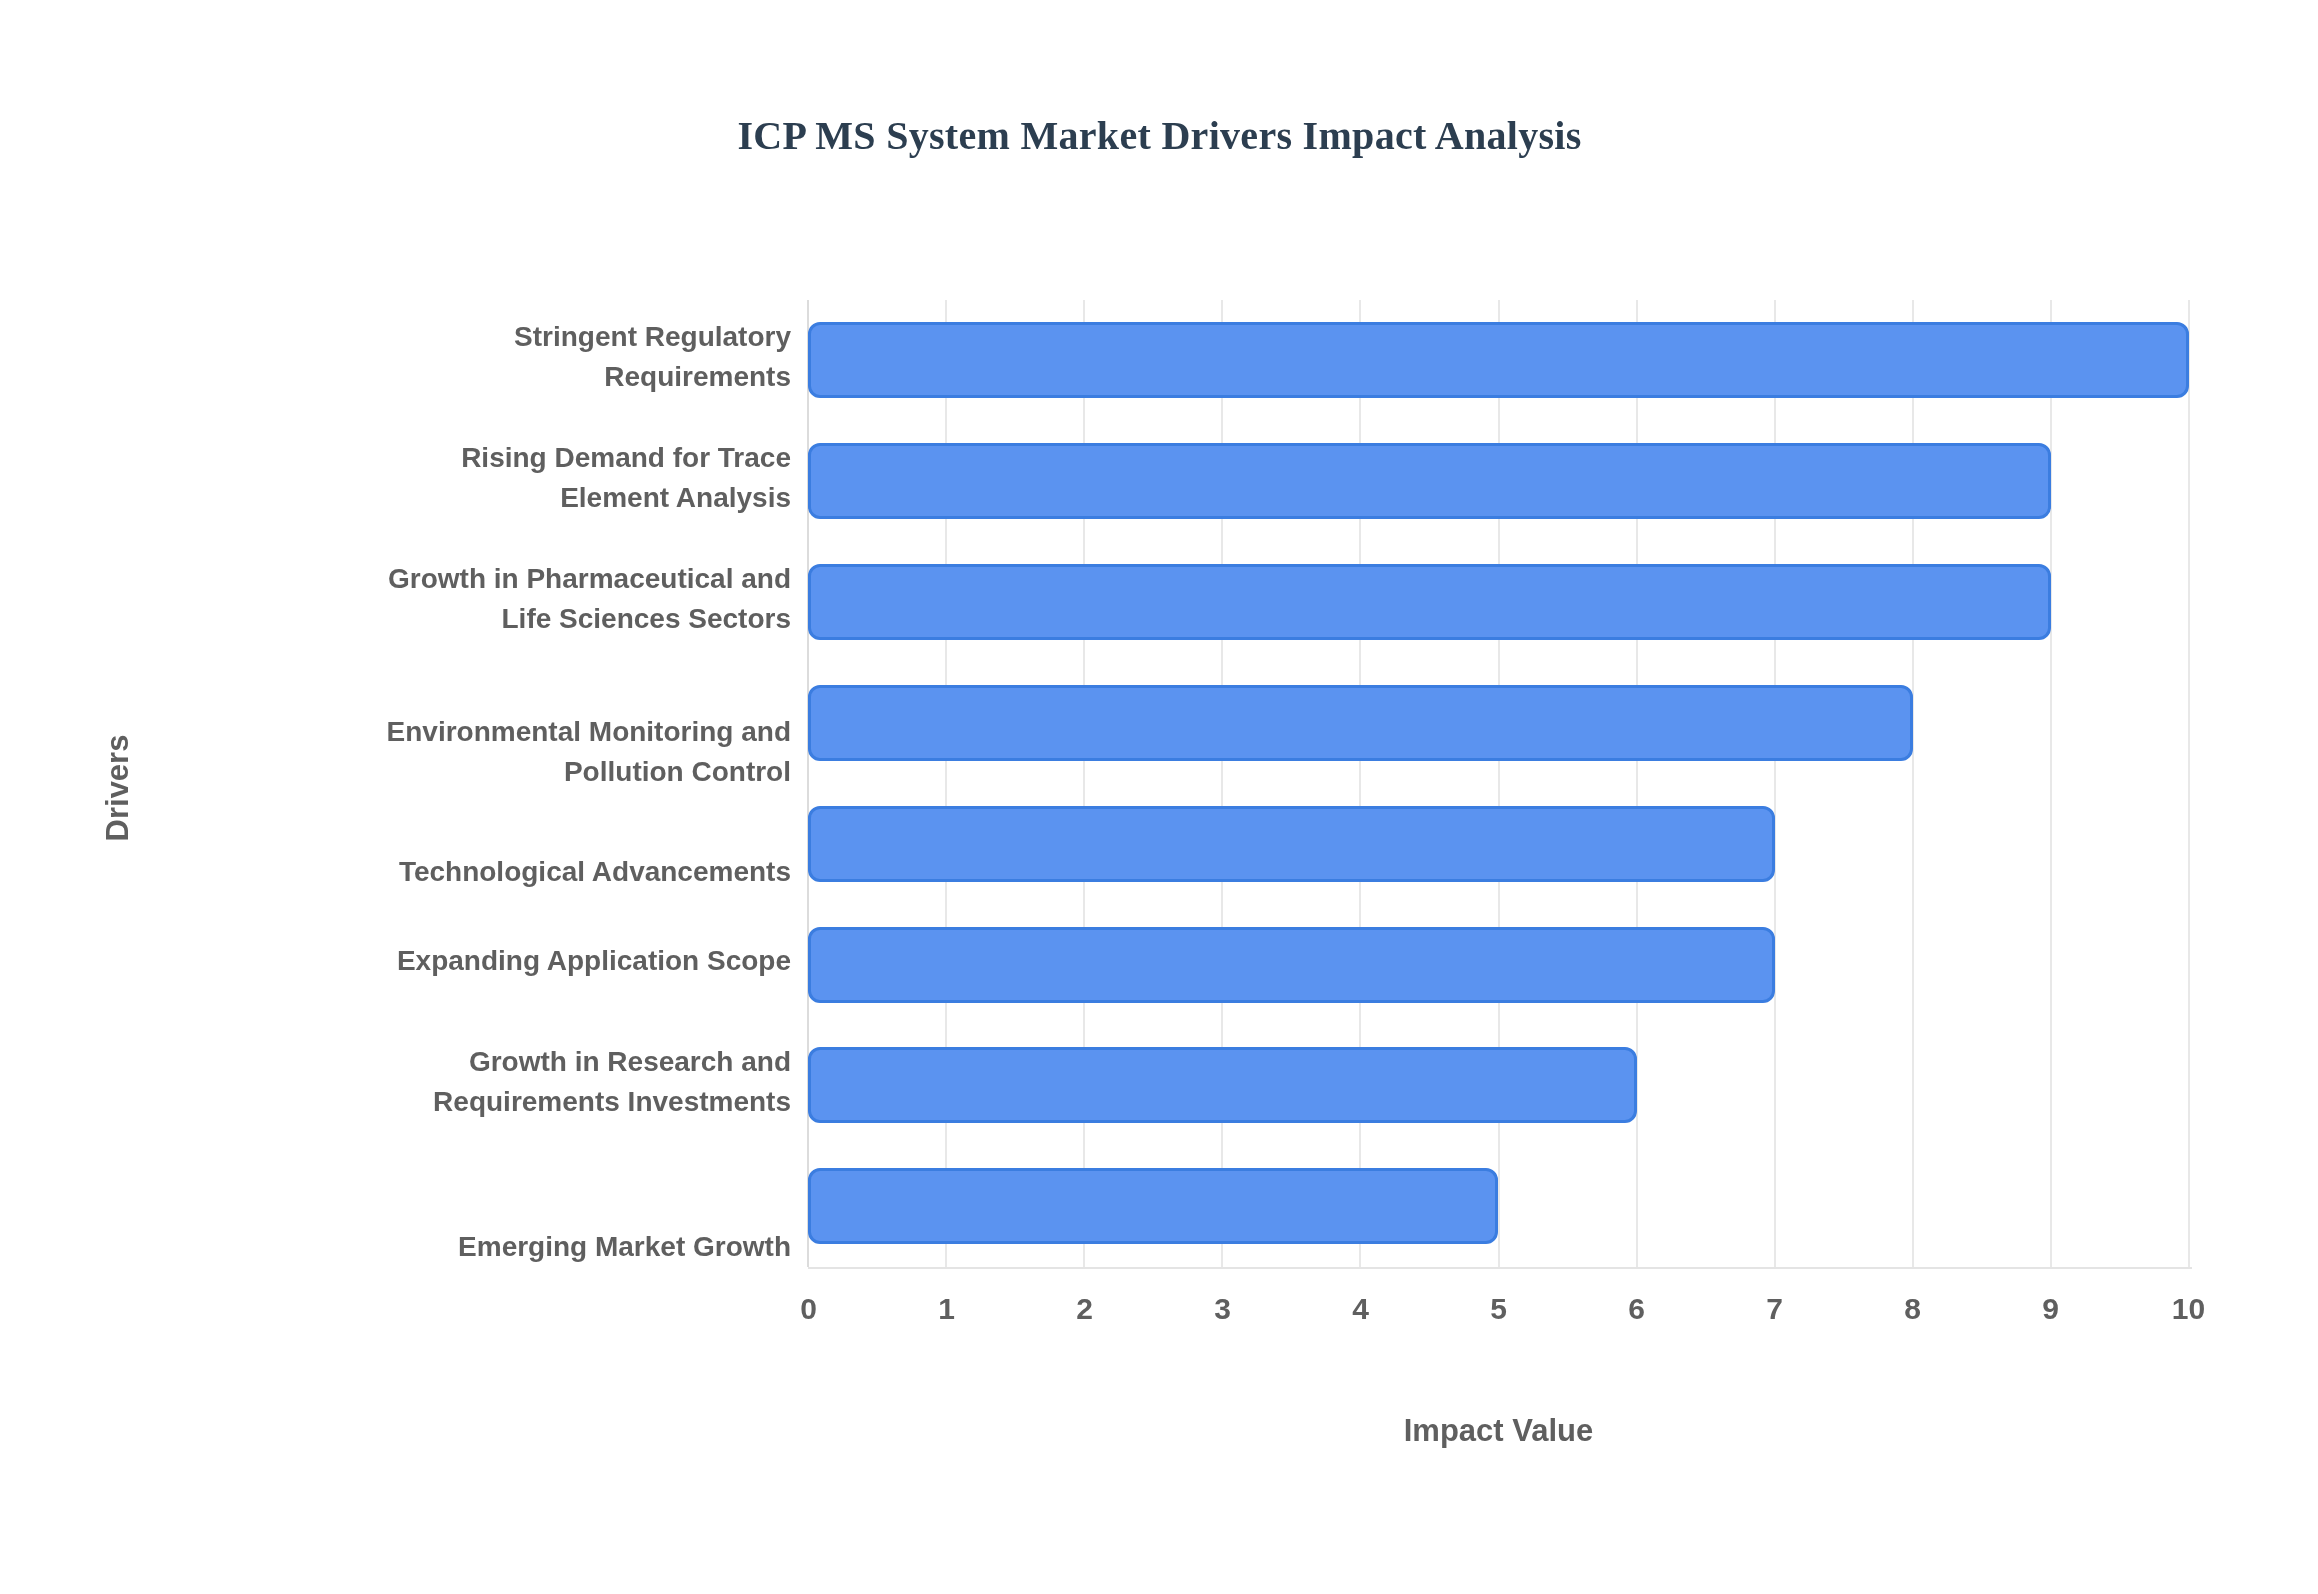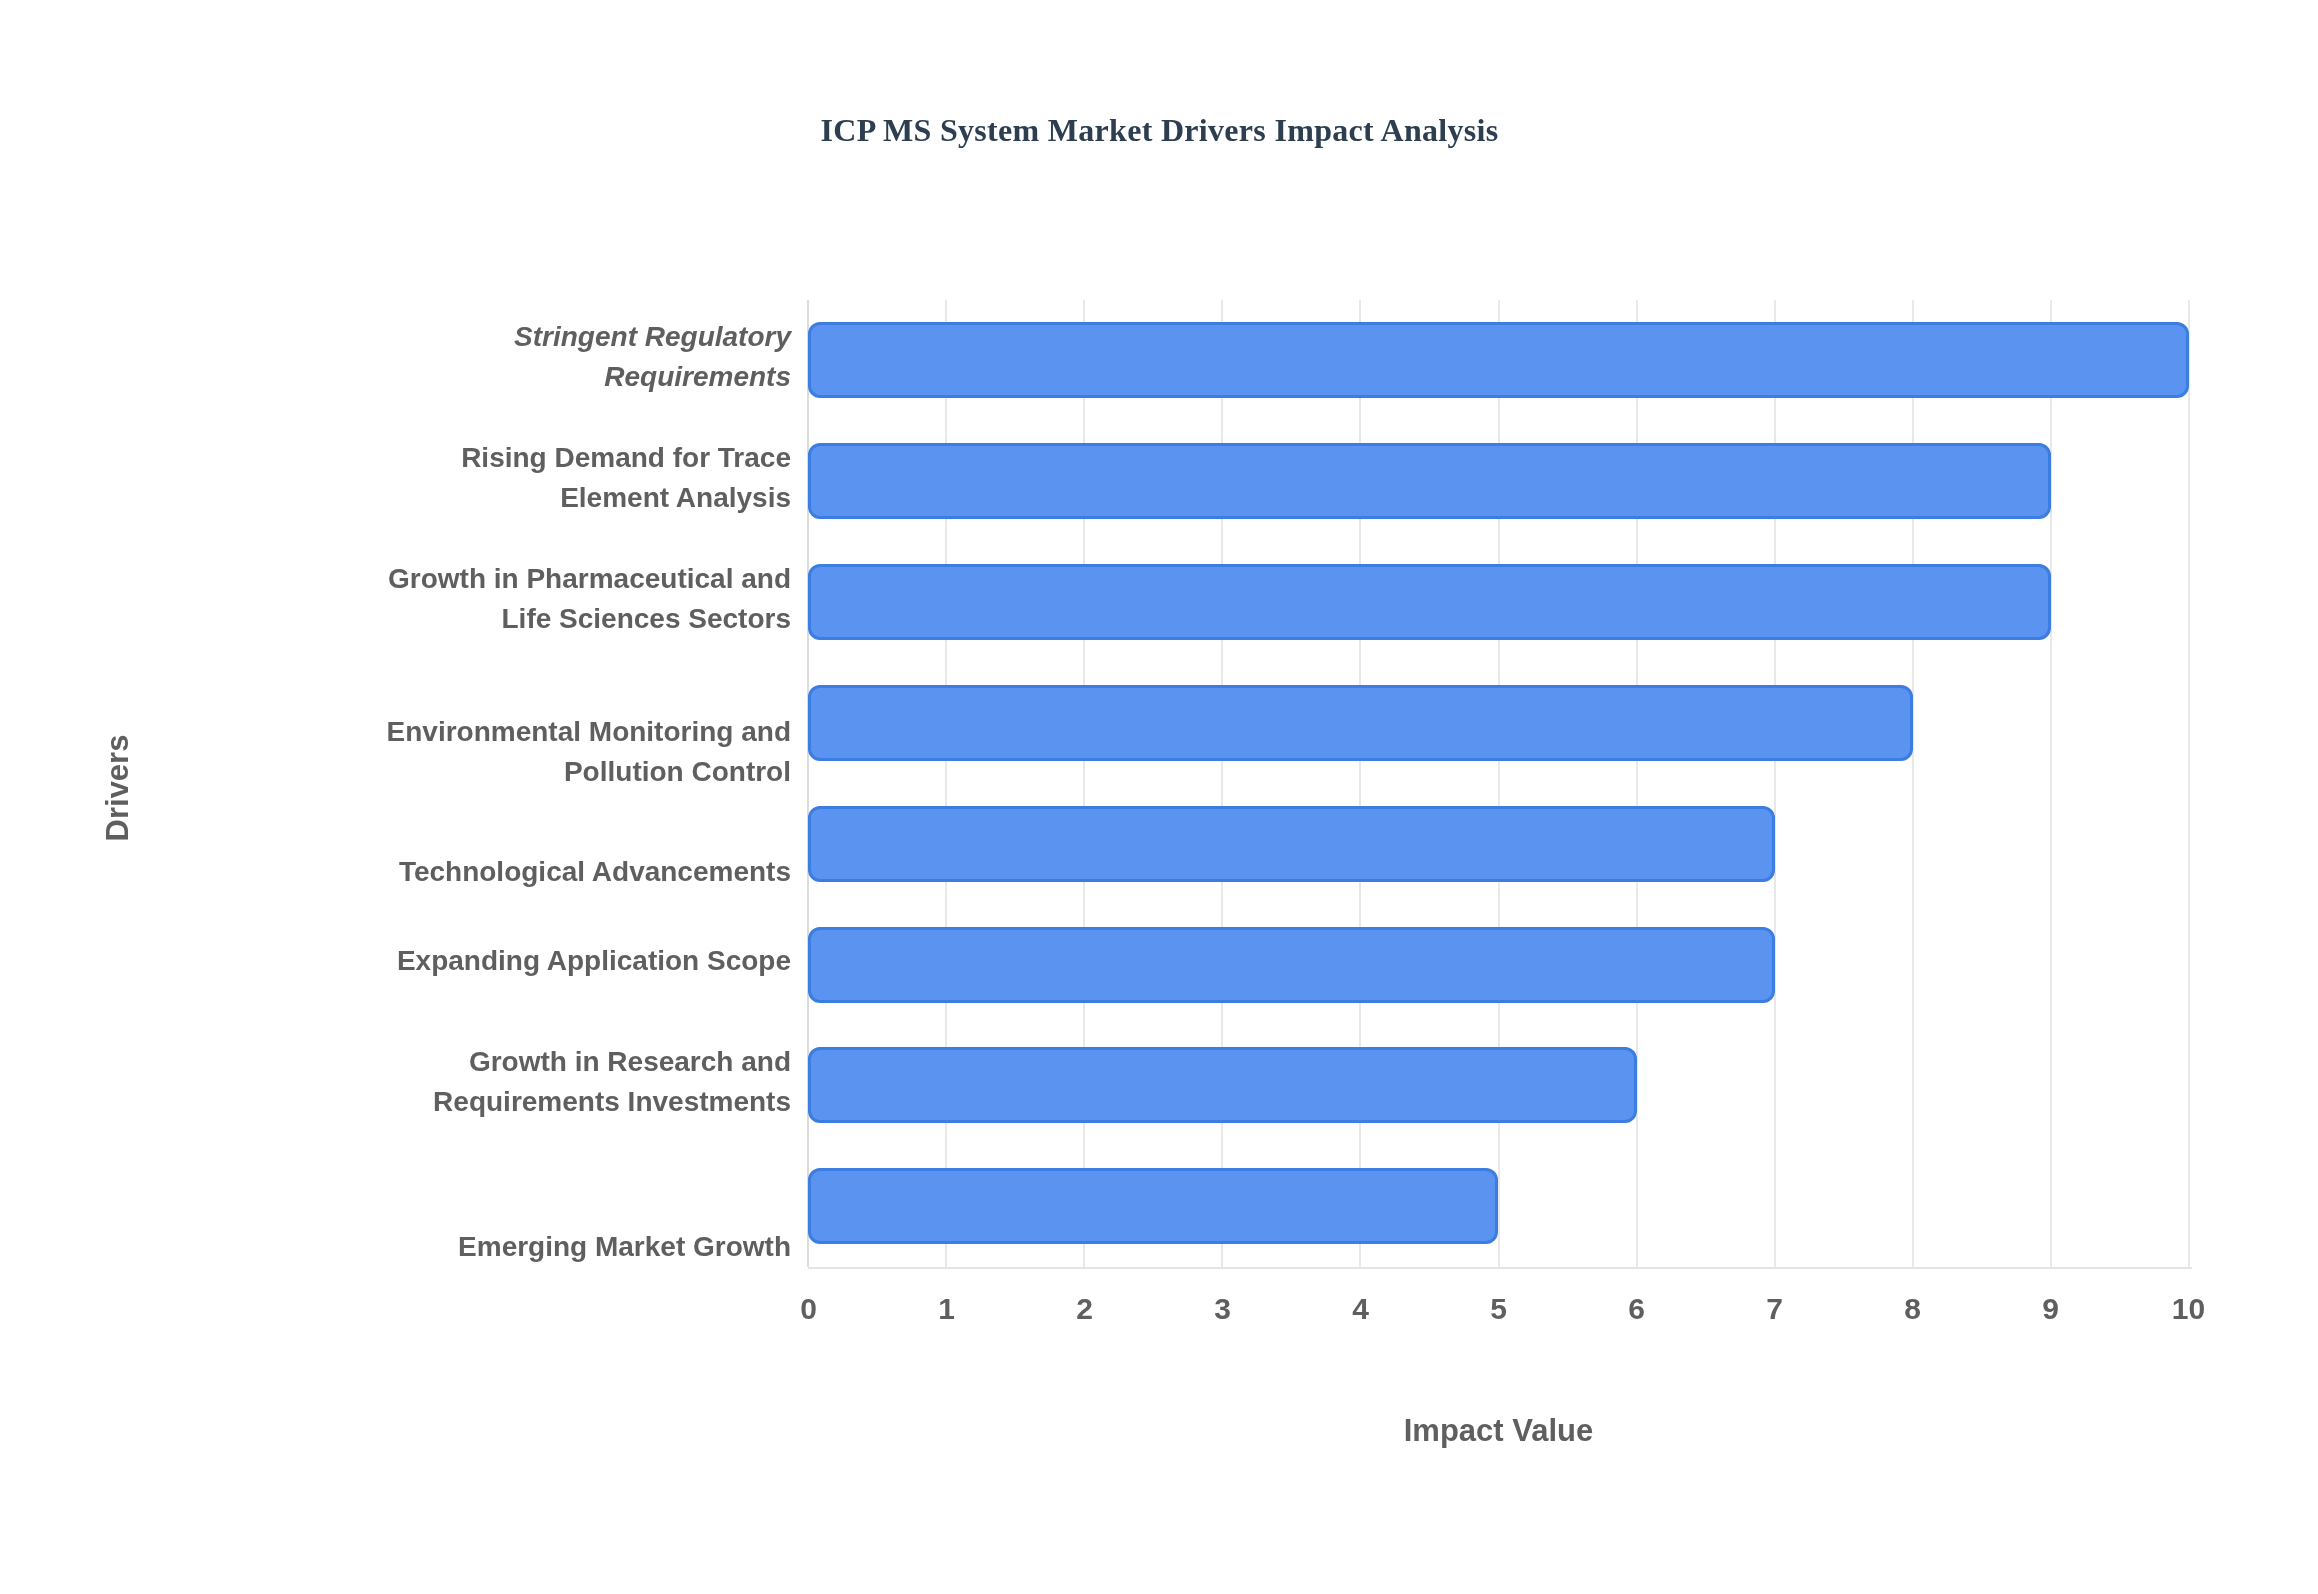--- a/index.html
+++ b/index.html
@@ -23,21 +23,21 @@
 
   
   #chart-title {
     position: absolute;
     left: 0;
     top: 112px;
     width: 2319px;
     text-align: center;
     font-family: "Liberation Serif", "DejaVu Serif", serif;
     font-weight: bold;
-    font-size: 32px;
+    font-size: 40px;
     letter-spacing: 0.3px;
     color: #2c3e50;
     white-space: nowrap;
   }
 
   
   #plot-area {
     position: absolute;
     left: 808px;
     top: 300px;
@@ -182,21 +182,21 @@
         </div>
         <div class="bar-row" style="top: 868px; width: 1381px;">
           <div class="bar" title="Emerging Market Growth: 5" style="width: 690px;"></div>
         </div>
       </div>
   </div>
 
   <div id="axis-bottom"></div>
 
   <div id="ytick-labels">
-      <div class="ytick-label" style="left: 181px; width: 610px; right: auto; top: 317px; font-style: italic;">Stringent Regulatory
+      <div class="ytick-label" style="left: 181px; width: 610px; right: auto; top: 317px;">Stringent Regulatory
 Requirements</div>
       <div class="ytick-label" style="left: 181px; width: 610px; right: auto; top: 438px;">Rising Demand for Trace
 Element Analysis</div>
       <div class="ytick-label" style="left: 181px; width: 610px; right: auto; top: 559px;">Growth in Pharmaceutical and
 Life Sciences Sectors</div>
       <div class="ytick-label" style="left: 181px; width: 610px; right: auto; top: 680px; margin-top: 32px;">Environmental Monitoring and
 Pollution Control</div>
       <div class="ytick-label" style="left: 181px; width: 610px; right: auto; top: 821px; margin-top: 31px;">Technological Advancements</div>
       <div class="ytick-label" style="left: 181px; width: 610px; right: auto; top: 941px;">Expanding Application Scope</div>
       <div class="ytick-label" style="left: 181px; width: 610px; right: auto; top: 1042px;">Growth in Research and

